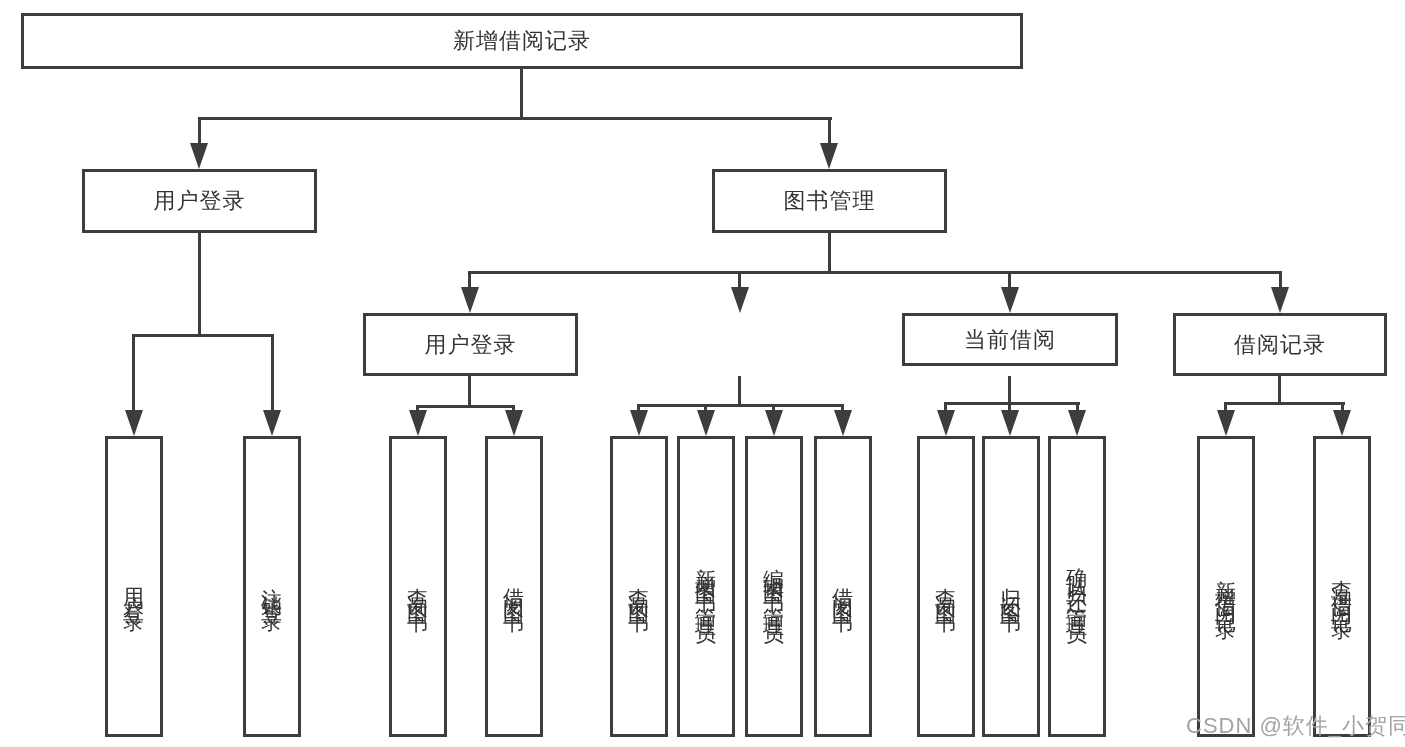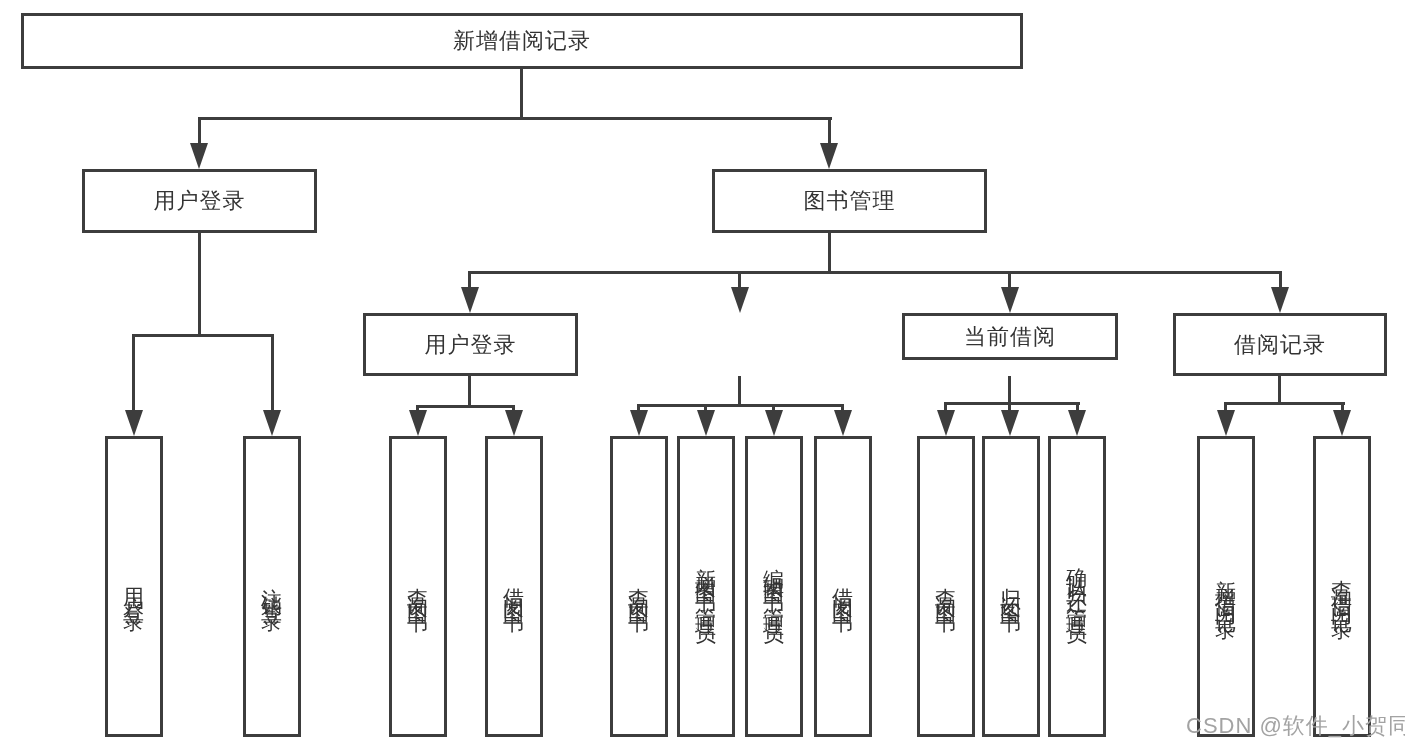--- a/index.html
+++ b/index.html
@@ -79,21 +79,21 @@
   <div class="line" style="left:520px; top:69px; width:3px; height:51px;"></div>
   <div class="line" style="left:198px; top:117px; width:634px; height:3px;"></div>
   <div class="line" style="left:198px; top:117px; width:3px; height:30px;"></div>
   <div class="line" style="left:828px; top:117px; width:3px; height:30px;"></div>
   <div class="arrow" style="left:190px; top:143px;"></div>
   <div class="arrow" style="left:820px; top:143px;"></div>
 
   <div class="hbox" style="left:82px; top:169px; width:235px; height:64px;">
     <span>用户登录</span>
   </div>
-  <div class="hbox" style="left:712px; top:169px; width:275px; height:64px;">
+  <div class="hbox" style="left:712px; top:169px; width:235px; height:64px;">
     <span>图书管理</span>
   </div>
 
   <div class="line" style="left:198px; top:233px; width:3px; height:104px;"></div>
   <div class="line" style="left:132px; top:334px; width:142px; height:3px;"></div>
   <div class="line" style="left:132px; top:334px; width:3px; height:82px;"></div>
   <div class="line" style="left:271px; top:334px; width:3px; height:82px;"></div>
   <div class="arrow" style="left:125px; top:410px;"></div>
   <div class="arrow" style="left:263px; top:410px;"></div>
 
@@ -104,21 +104,21 @@
   <div class="line" style="left:1008px; top:271px; width:3px; height:20px;"></div>
   <div class="line" style="left:1279px; top:271px; width:3px; height:20px;"></div>
   <div class="arrow" style="left:461px; top:287px;"></div>
   <div class="arrow" style="left:731px; top:287px;"></div>
   <div class="arrow" style="left:1001px; top:287px;"></div>
   <div class="arrow" style="left:1271px; top:287px;"></div>
 
   <div class="hbox" style="left:363px; top:313px; width:215px; height:63px;">
     <span>用户登录</span>
   </div>
-  <div class="hbox" style="left:902px; top:313px; width:216px; height:47px;">
+  <div class="hbox" style="left:902px; top:313px; width:216px; height:53px;">
     <span>当前借阅</span>
   </div>
   <div class="hbox" style="left:1173px; top:313px; width:214px; height:63px;">
     <span>借阅记录</span>
   </div>
 
   <div class="line" style="left:468px; top:376px; width:3px; height:32px;"></div>
   <div class="line" style="left:416px; top:405px; width:99px; height:3px;"></div>
   <div class="line" style="left:416px; top:405px; width:3px; height:10px;"></div>
   <div class="line" style="left:512px; top:405px; width:3px; height:10px;"></div>

